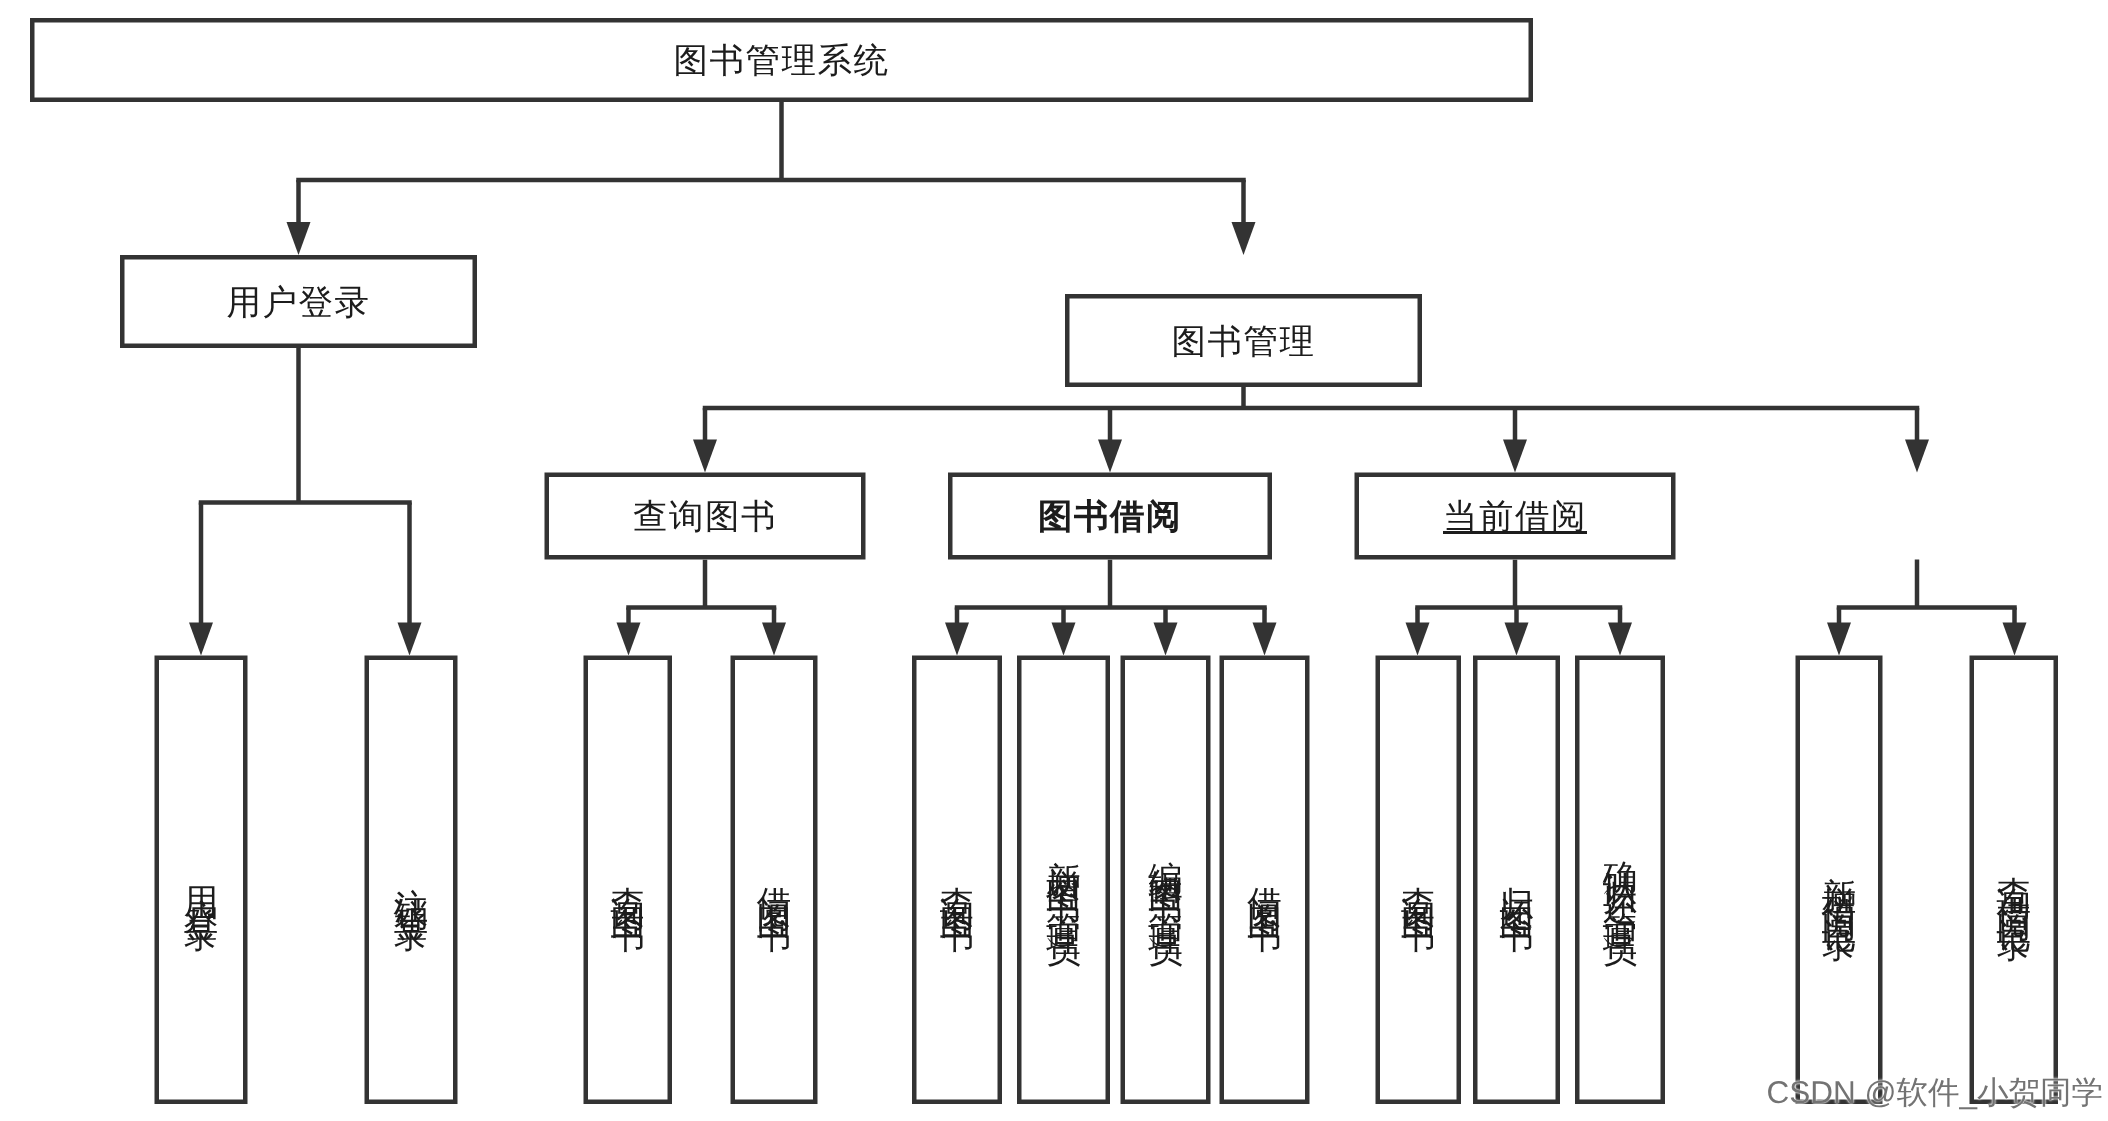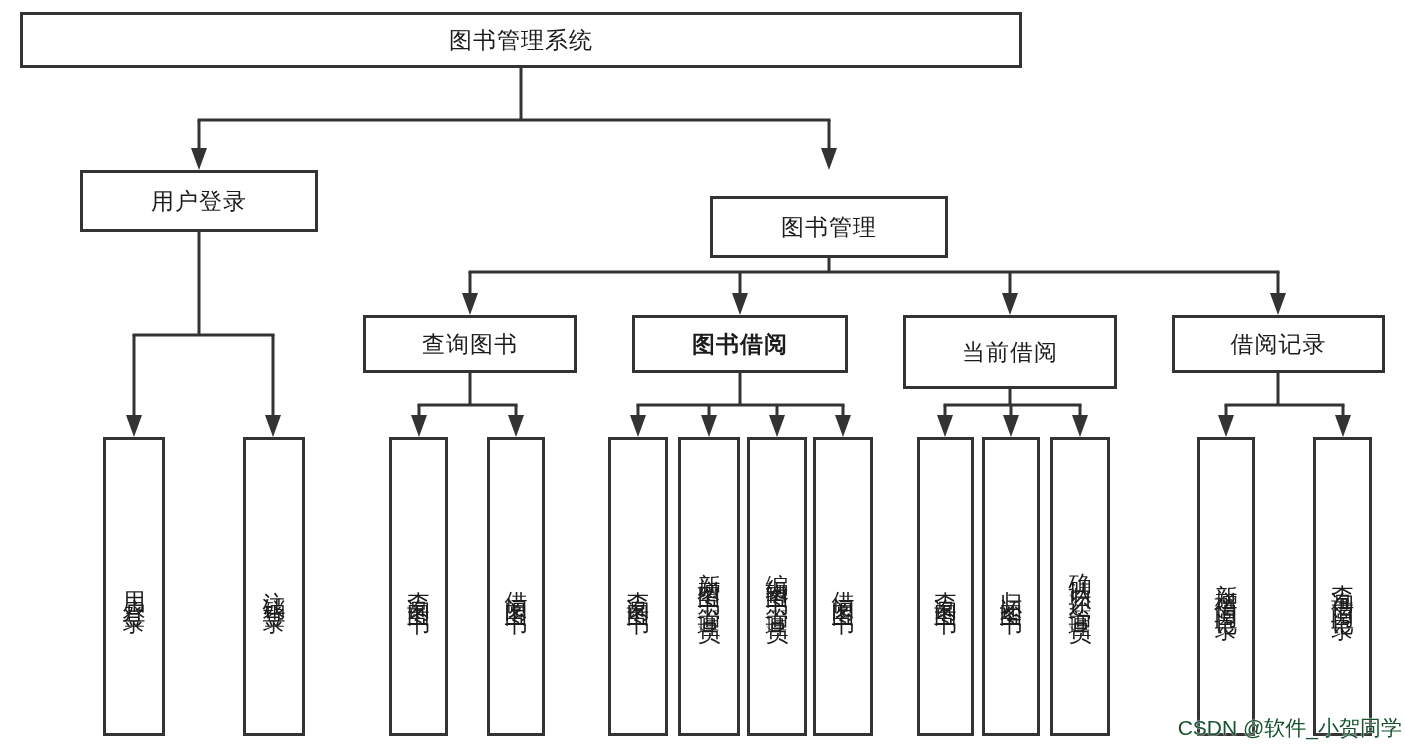--- a/index.html
+++ b/index.html
@@ -36,21 +36,21 @@
     text-orientation: mixed;
     letter-spacing: 7px;
     line-height: 1;
   }
   .root-node { font-size: 22px; }
   .watermark {
     position: absolute;
     right: 3px;
     bottom: 5px;
     font-size: 21px;
-    color: #14532d;
+    color: #737373;
     text-shadow: 0 0 2px #ffffff, 0 0 1px #ffffff;
     z-index: 5;
     white-space: nowrap;
   }
 </style>
 </head>
 <body>
 
 <div class="canvas">
 
@@ -126,25 +126,22 @@
   <div class="node h" style="left:710px; top:170px; width:238px; height:62px;margin-top:26px;">
     <span>图书管理</span>
   </div>
 
   <div class="node h" style="left:363px; top:315px; width:214px; height:58px;">
     <span>查询图书</span>
   </div>
   <div class="node h" style="left:632px; top:315px; width:216px; height:58px;font-weight:bold;">
     <span>图书借阅</span>
   </div>
-  <div class="node h" style="left:903px; top:315px; width:214px; height:74px;">
+  <div class="node h" style="left:903px; top:315px; width:214px; height:58px;text-decoration:underline;">
     <span>当前借阅</span>
-  </div>
-  <div class="node h" style="left:1172px; top:315px; width:213px; height:58px;">
-    <span>借阅记录</span>
   </div>
 
   <div class="node v" style="left:103px; top:437px; width:62px; height:299px;">
     <span class="vtext">用户登录</span>
   </div>
   <div class="node v" style="left:243px; top:437px; width:62px; height:299px;">
     <span class="vtext">注销登录</span>
   </div>
 
   <div class="node v" style="left:389px; top:437px; width:59px; height:299px;">

